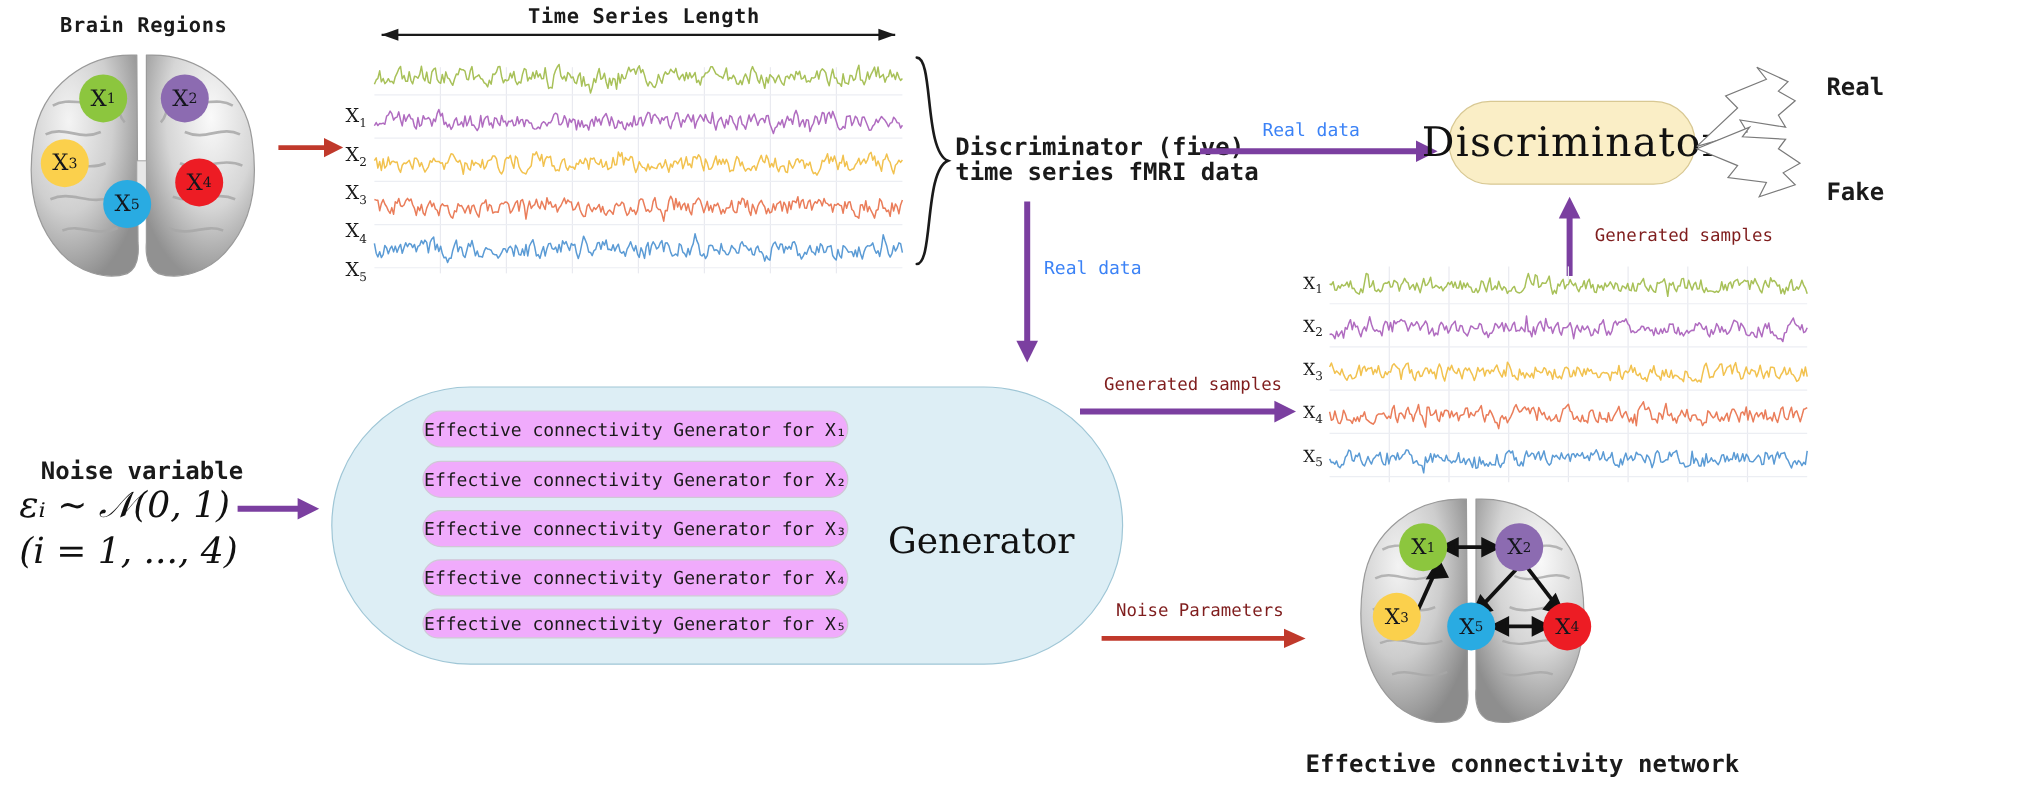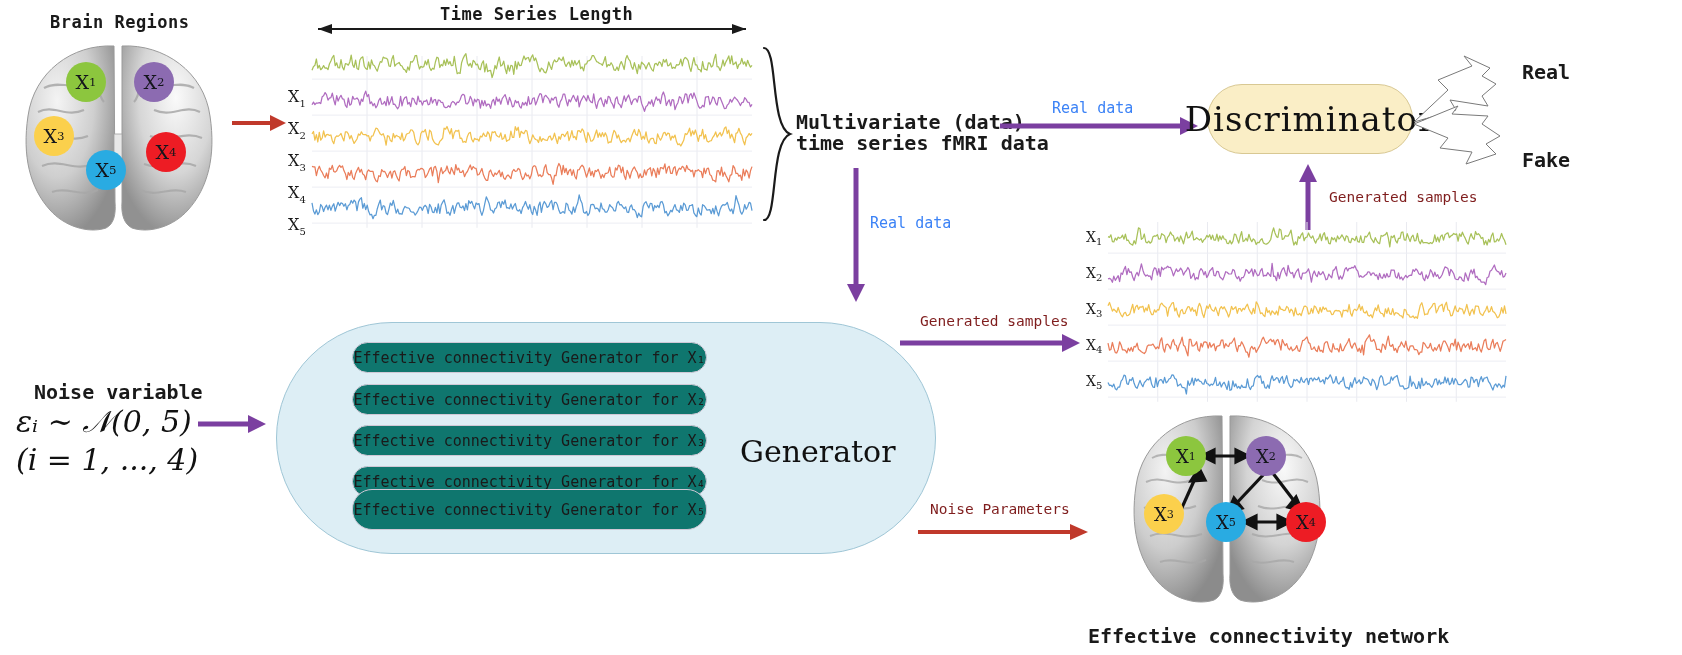--- a/index.html
+++ b/index.html
@@ -8,21 +8,21 @@
   .abs{position:absolute;}
   .ttl{font-size:17px;font-weight:700;letter-spacing:.5px;white-space:nowrap;}
   .lbl{font-size:15px;white-space:nowrap;color:#3b82f6;}
   .lbl-b{font-size:20px;font-weight:700;white-space:nowrap;}
   .sublbl{font-size:14.5px;white-space:nowrap;color:#7f1d1d;}
   svg{display:block;overflow:visible;}
   .axname{font-family:"DejaVu Serif","Liberation Serif",serif;font-size:16px;}
   .axname sub{font-size:10px;}
   .genbox{position:absolute;background:#ddeef5;border:1px solid #9fc6d6;
           border-radius:170px;box-sizing:border-box;}
-  .pill{position:absolute;background:#0f766e;border:1px solid #cfc8d6;
+  .pill{position:absolute;background:#f0abfc;border:1px solid #cfc8d6;
         border-radius:20px;box-sizing:border-box;display:flex;align-items:center;
         justify-content:center;font-family:"DejaVu Sans Mono","Liberation Mono",monospace;
         font-size:15px;color:#1a1a1a;white-space:nowrap;}
   .discbox{position:absolute;background:#faeec6;border:1px solid #d8c893;
            border-radius:100px;box-sizing:border-box;display:flex;align-items:center;
            justify-content:center;font-family:"DejaVu Serif","Liberation Serif",serif;
            font-size:34px;letter-spacing:1px;color:#111;}
   .genword{position:absolute;font-family:"DejaVu Serif","Liberation Serif",serif;
            font-size:30px;color:#111;white-space:nowrap;}
   .eq{font-family:"DejaVu Serif","Liberation Serif",serif;font-size:30px;
@@ -118,21 +118,21 @@
       <path d="M0.0 -5.7 L1.5 -5.2 L2.9 -5.1 L4.4 3.6 L5.8 -2.3 L7.3 -5.8 L8.7 -2.0 L10.2 0.3 L11.6 3.5 L13.1 5.8 L14.5 1.0 L16.0 6.5 L17.4 -3.8 L18.9 -2.6 L20.3 -6.6 L21.8 -0.5 L23.2 0.1 L24.7 -1.2 L26.1 -4.7 L27.6 -6.7 L29.0 -4.6 L30.5 -6.1 L31.9 -1.4 L33.4 1.7 L34.9 7.5 L36.3 0.4 L37.8 3.5 L39.2 -1.7 L40.7 5.5 L42.1 7.5 L43.6 1.4 L45.0 -1.8 L46.5 -4.6 L47.9 0.2 L49.4 -2.7 L50.8 2.1 L52.3 3.2 L53.7 7.7 L55.2 -0.1 L56.6 -2.1 L58.1 -0.6 L59.5 -0.6 L61.0 -0.7 L62.4 5.6 L63.9 8.7 L65.3 9.8 L66.8 3.7 L68.3 4.5 L69.7 -2.3 L71.2 -0.4 L72.6 -0.7 L74.1 2.0 L75.5 5.5 L77.0 1.6 L78.4 -0.8 L79.9 6.0 L81.3 -0.2 L82.8 -1.1 L84.2 3.2 L85.7 6.7 L87.1 9.0 L88.6 -0.3 L90.0 -2.7 L91.5 -2.9 L92.9 -5.5 L94.4 3.7 L95.8 -1.5 L97.3 -0.5 L98.7 5.5 L100.2 4.7 L101.7 4.6 L103.1 4.9 L104.6 -1.3 L106.0 -2.6 L107.5 -2.1 L108.9 -3.7 L110.4 -3.4 L111.8 -1.8 L113.3 5.5 L114.7 3.7 L116.2 0.4 L117.6 -3.0 L119.1 -4.7 L120.5 3.9 L122.0 -4.6 L123.4 -5.7 L124.9 -0.5 L126.3 10.6 L127.8 1.2 L129.2 -4.4 L130.7 1.7 L132.1 -0.5 L133.6 -1.5 L135.0 -6.0 L136.5 -0.3 L138.0 1.9 L139.4 -4.3 L140.9 -0.8 L142.3 2.6 L143.8 -7.3 L145.2 -2.0 L146.7 -3.8 L148.1 0.5 L149.6 0.4 L151.0 -1.6 L152.5 4.7 L153.9 1.4 L155.4 -0.5 L156.8 -3.7 L158.3 -7.0 L159.7 -2.3 L161.2 -5.4 L162.6 -3.9 L164.1 -3.6 L165.5 3.0 L167.0 2.5 L168.4 -0.2 L169.9 -3.5 L171.4 2.8 L172.8 6.1 L174.3 8.4 L175.7 8.3 L177.2 -0.1 L178.6 -2.0 L180.1 2.1 L181.5 4.4 L183.0 0.9 L184.4 2.6 L185.9 0.6 L187.3 -1.6 L188.8 4.7 L190.2 0.1 L191.7 5.8 L193.1 7.4 L194.6 4.3 L196.0 3.0 L197.5 4.6 L198.9 6.6 L200.4 -0.5 L201.8 -2.5 L203.3 -0.6 L204.8 -1.0 L206.2 -3.6 L207.7 -2.4 L209.1 3.4 L210.6 7.5 L212.0 5.7 L213.5 0.9 L214.9 4.1 L216.4 3.1 L217.8 6.8 L219.3 3.1 L220.7 -4.9 L222.2 -6.3 L223.6 -5.7 L225.1 -0.5 L226.5 4.1 L228.0 2.7 L229.4 4.7 L230.9 3.4 L232.3 -4.2 L233.8 -7.3 L235.2 0.6 L236.7 2.5 L238.2 2.5 L239.6 6.1 L241.1 12.3 L242.5 3.4 L244.0 3.7 L245.4 -4.6 L246.9 -8.5 L248.3 -5.9 L249.8 2.6 L251.2 -6.6 L252.7 0.5 L254.1 -3.7 L255.6 2.7 L257.0 -1.2 L258.5 -2.7 L259.9 3.4 L261.4 -2.1 L262.8 4.2 L264.3 7.0 L265.7 -2.2 L267.2 -2.3 L268.6 -5.2 L270.1 -6.9 L271.6 -5.0 L273.0 -0.4 L274.5 5.2 L275.9 1.0 L277.4 -4.2 L278.8 3.5 L280.3 -0.7 L281.7 4.8 L283.2 -1.5 L284.6 -0.5 L286.1 -2.7 L287.5 1.1 L289.0 6.3 L290.4 2.5 L291.9 5.6 L293.3 1.4 L294.8 1.3 L296.2 0.7 L297.7 -4.9 L299.1 3.2 L300.6 5.1 L302.0 5.0 L303.5 -4.1 L305.0 -1.9 L306.4 -6.8 L307.9 -5.9 L309.3 0.7 L310.8 -4.8 L312.2 3.6 L313.7 7.5 L315.1 -1.7 L316.6 1.8 L318.0 6.2 L319.5 -0.1 L320.9 -3.1 L322.4 -5.0 L323.8 -1.9 L325.3 0.5 L326.7 6.1 L328.2 1.8 L329.6 5.4 L331.1 4.6 L332.5 -2.1 L334.0 3.1 L335.4 -1.9 L336.9 -2.9 L338.3 -4.3 L339.8 3.9 L341.3 -3.5 L342.7 -0.9 L344.2 5.5 L345.6 -3.9 L347.1 2.5 L348.5 -4.4 L350.0 -4.2 L351.4 -3.1 L352.9 -8.1 L354.3 1.2 L355.8 -4.4 L357.2 -5.7 L358.7 1.4 L360.1 1.5 L361.6 -4.0 L363.0 -5.3 L364.5 3.1 L365.9 -1.4 L367.4 -3.9 L368.8 -2.7 L370.3 -5.7 L371.7 -4.5 L373.2 -0.4 L374.7 -6.5 L376.1 -2.9 L377.6 -2.3 L379.0 -0.5 L380.5 -1.9 L381.9 4.8 L383.4 -1.5 L384.8 -1.0 L386.3 -2.4 L387.7 -0.9 L389.2 -0.5 L390.6 5.7 L392.1 -3.8 L393.5 1.6 L395.0 -3.4 L396.4 -3.8 L397.9 2.6 L399.3 3.8 L400.8 8.2 L402.2 8.5 L403.7 9.9 L405.1 -1.2 L406.6 -1.4 L408.1 3.2 L409.5 -4.8 L411.0 4.4 L412.4 0.1 L413.9 3.6 L415.3 6.2 L416.8 9.8 L418.2 3.4 L419.7 2.6 L421.1 -6.3 L422.6 -4.1 L424.0 1.5 L425.5 1.3 L426.9 4.3 L428.4 3.1 L429.8 8.3 L431.3 -2.9 L432.7 3.9 L434.2 -2.0 L435.6 0.2 L437.1 6.1 L438.5 -1.2 L440.0 -5.4" transform="translate(0,116)" fill="none" stroke="#ea7d5a" stroke-width="1.25" stroke-linejoin="round"></path>
       <line x1="0" x2="440" y1="167.12" y2="167.12" stroke="#eceef3" stroke-width="1"></line>
       <path d="M0.0 -5.2 L1.5 3.0 L2.9 6.1 L4.4 1.8 L5.8 6.6 L7.3 4.2 L8.7 -3.5 L10.2 -1.3 L11.6 3.5 L13.1 -0.7 L14.5 -2.9 L16.0 1.9 L17.4 -2.9 L18.9 2.3 L20.3 -1.6 L21.8 -4.3 L23.2 3.1 L24.7 -1.8 L26.1 -5.7 L27.6 -2.4 L29.0 -5.1 L30.5 -4.5 L31.9 -1.7 L33.4 -4.3 L34.9 1.8 L36.3 -2.6 L37.8 -3.6 L39.2 -7.5 L40.7 -4.8 L42.1 -7.9 L43.6 -6.0 L45.0 2.7 L46.5 -6.1 L47.9 -8.9 L49.4 -10.4 L50.8 0.2 L52.3 -4.5 L53.7 1.6 L55.2 -2.8 L56.6 3.3 L58.1 6.9 L59.5 6.3 L61.0 10.7 L62.4 7.3 L63.9 7.3 L65.3 0.7 L66.8 -4.1 L68.3 -7.9 L69.7 1.8 L71.2 -2.3 L72.6 -1.7 L74.1 5.0 L75.5 6.6 L77.0 0.8 L78.4 -5.0 L79.9 -2.5 L81.3 -7.6 L82.8 -1.2 L84.2 5.1 L85.7 1.2 L87.1 5.8 L88.6 5.7 L90.0 6.3 L91.5 1.3 L92.9 -1.6 L94.4 -0.4 L95.8 -0.2 L97.3 0.5 L98.7 3.5 L100.2 4.2 L101.7 4.2 L103.1 7.1 L104.6 5.1 L106.0 2.6 L107.5 -0.8 L108.9 -0.7 L110.4 2.4 L111.8 -1.3 L113.3 -2.7 L114.7 -0.8 L116.2 5.5 L117.6 -3.7 L119.1 -1.0 L120.5 4.2 L122.0 4.6 L123.4 -0.6 L124.9 4.8 L126.3 -4.2 L127.8 5.3 L129.2 -3.0 L130.7 -5.9 L132.1 -8.2 L133.6 -2.3 L135.0 5.3 L136.5 4.2 L138.0 7.3 L139.4 1.8 L140.9 -2.5 L142.3 5.3 L143.8 -1.0 L145.2 -4.8 L146.7 -5.2 L148.1 -0.9 L149.6 -0.2 L151.0 -2.1 L152.5 2.5 L153.9 -4.3 L155.4 1.9 L156.8 -7.3 L158.3 -4.6 L159.7 -6.7 L161.2 -2.6 L162.6 0.8 L164.1 -5.0 L165.5 -3.6 L167.0 -4.4 L168.4 2.9 L169.9 7.4 L171.4 2.6 L172.8 -4.3 L174.3 -11.2 L175.7 -8.1 L177.2 -4.2 L178.6 2.0 L180.1 2.4 L181.5 5.0 L183.0 0.8 L184.4 -0.2 L185.9 -5.5 L187.3 -6.0 L188.8 -0.3 L190.2 -6.5 L191.7 -3.7 L193.1 -8.0 L194.6 -0.1 L196.0 -0.3 L197.5 0.6 L198.9 -4.1 L200.4 1.1 L201.8 -2.1 L203.3 -4.5 L204.8 1.8 L206.2 3.1 L207.7 1.6 L209.1 5.5 L210.6 -0.4 L212.0 -2.8 L213.5 -6.5 L214.9 -2.3 L216.4 1.2 L217.8 -3.3 L219.3 3.7 L220.7 6.5 L222.2 -1.6 L223.6 1.9 L225.1 7.3 L226.5 -2.2 L228.0 -5.9 L229.4 4.3 L230.9 -3.3 L232.3 -6.5 L233.8 -4.2 L235.2 -0.6 L236.7 -1.8 L238.2 -5.5 L239.6 -7.5 L241.1 1.6 L242.5 -5.6 L244.0 -5.7 L245.4 -3.2 L246.9 2.3 L248.3 5.4 L249.8 4.6 L251.2 3.6 L252.7 5.2 L254.1 -4.9 L255.6 -3.6 L257.0 2.1 L258.5 3.4 L259.9 6.1 L261.4 -1.0 L262.8 4.3 L264.3 -1.5 L265.7 -5.0 L267.2 -13.2 L268.6 -7.7 L270.1 -4.4 L271.6 4.3 L273.0 5.3 L274.5 3.5 L275.9 7.5 L277.4 5.1 L278.8 -3.2 L280.3 -3.6 L281.7 -3.3 L283.2 0.8 L284.6 0.1 L286.1 0.9 L287.5 3.8 L289.0 -5.0 L290.4 0.7 L291.9 1.4 L293.3 4.1 L294.8 4.2 L296.2 1.7 L297.7 -3.4 L299.1 -1.4 L300.6 -0.2 L302.0 2.8 L303.5 2.9 L305.0 -4.6 L306.4 -6.6 L307.9 -3.1 L309.3 -3.3 L310.8 -1.1 L312.2 0.7 L313.7 -1.2 L315.1 4.1 L316.6 4.5 L318.0 -1.1 L319.5 -3.0 L320.9 1.7 L322.4 1.7 L323.8 4.0 L325.3 9.6 L326.7 5.2 L328.2 7.9 L329.6 8.8 L331.1 -1.4 L332.5 -4.9 L334.0 -6.3 L335.4 -2.9 L336.9 -0.1 L338.3 -4.6 L339.8 -4.5 L341.3 2.8 L342.7 -2.5 L344.2 -0.4 L345.6 -2.7 L347.1 -0.3 L348.5 -5.9 L350.0 -6.5 L351.4 -3.2 L352.9 4.9 L354.3 3.5 L355.8 7.9 L357.2 5.7 L358.7 2.3 L360.1 3.8 L361.6 -0.4 L363.0 -3.4 L364.5 1.8 L365.9 2.3 L367.4 4.4 L368.8 -2.5 L370.3 2.3 L371.7 -4.9 L373.2 -3.2 L374.7 2.4 L376.1 2.1 L377.6 -2.3 L379.0 -2.5 L380.5 -3.4 L381.9 4.9 L383.4 7.2 L384.8 8.7 L386.3 -0.0 L387.7 5.0 L389.2 7.0 L390.6 -3.3 L392.1 -2.3 L393.5 -0.4 L395.0 2.2 L396.4 1.9 L397.9 1.7 L399.3 5.7 L400.8 0.3 L402.2 6.0 L403.7 -2.1 L405.1 3.4 L406.6 7.8 L408.1 1.7 L409.5 -1.7 L411.0 -3.3 L412.4 -2.9 L413.9 -3.6 L415.3 -5.6 L416.8 -0.1 L418.2 3.1 L419.7 1.0 L421.1 5.7 L422.6 -2.0 L424.0 -12.3 L425.5 -7.3 L426.9 -3.3 L428.4 3.6 L429.8 6.2 L431.3 3.3 L432.7 -3.3 L434.2 1.2 L435.6 -1.2 L437.1 -5.6 L438.5 -4.9 L440.0 2.6" transform="translate(0,152)" fill="none" stroke="#5b9bd5" stroke-width="1.25" stroke-linejoin="round"></path>
     </svg>
 </div>
 
 <svg class="abs" style="left:760px;top:46px;" width="34" height="176">
   <path d="M4 2 C18 2 10 80 30 88 C10 96 18 174 4 174" fill="none" stroke="#1a1a1a" stroke-width="2.2" stroke-linecap="round"></path>
 </svg>
 
-<div class="abs lbl-b" style="left:796px;top:110px;">Multivariate (data)</div>
+<div class="abs lbl-b" style="left:796px;top:110px;">Discriminator (five)</div>
 <div class="abs lbl-b" style="left:796px;top:131px;">time series fMRI data</div>
 
 <div class="abs lbl" style="left:1052px;top:99px;">Real data</div>
 <svg class="abs" style="left:1000px;top:115px;" width="200" height="22">
   <line x1="0" y1="11" x2="182" y2="11" stroke="#7b3fa0" stroke-width="5"></line>
   <polygon points="180,2 198,11 180,20" fill="#7b3fa0"></polygon>
 </svg>
 
 <svg class="abs" style="left:845px;top:168px;" width="24" height="136">
   <line x1="11" y1="0" x2="11" y2="118" stroke="#7b3fa0" stroke-width="5"></line>
@@ -204,27 +204,27 @@
 </div>
 <div class="pill" style="left:352px;top:384px;width:355px;height:31px;">
   <span>Effective connectivity Generator for X₂</span>
 </div>
 <div class="pill" style="left:352px;top:425px;width:355px;height:31px;">
   <span>Effective connectivity Generator for X₃</span>
 </div>
 <div class="pill" style="left:352px;top:466px;width:355px;height:31px;">
   <span>Effective connectivity Generator for X₄</span>
 </div>
-<div class="pill" style="left:352px;top:489px;width:355px;height:41px;">
+<div class="pill" style="left:352px;top:507px;width:355px;height:25px;">
   <span>Effective connectivity Generator for X₅</span>
 </div>
 
 <div class="abs lbl-b" style="left:34px;top:380px;">Noise variable</div>
 <div class="abs eq" style="left:16px;top:404px;">
-  <span>εᵢ ∼ 𝒩(0, 5)</span>
+  <span>εᵢ ∼ 𝒩(0, 1)</span>
 </div>
 <div class="abs eq" style="left:16px;top:442px;">
   <span>(i = 1, ..., 4)</span>
 </div>
 <svg class="abs" style="left:198px;top:413px;" width="70" height="22">
   <line x1="0" y1="11" x2="52" y2="11" stroke="#7b3fa0" stroke-width="5"></line>
   <polygon points="50,2 68,11 50,20" fill="#7b3fa0"></polygon>
 </svg>
 
 <div class="brainwrap" style="left:1120px;top:410px;width:220px;height:200px;">

